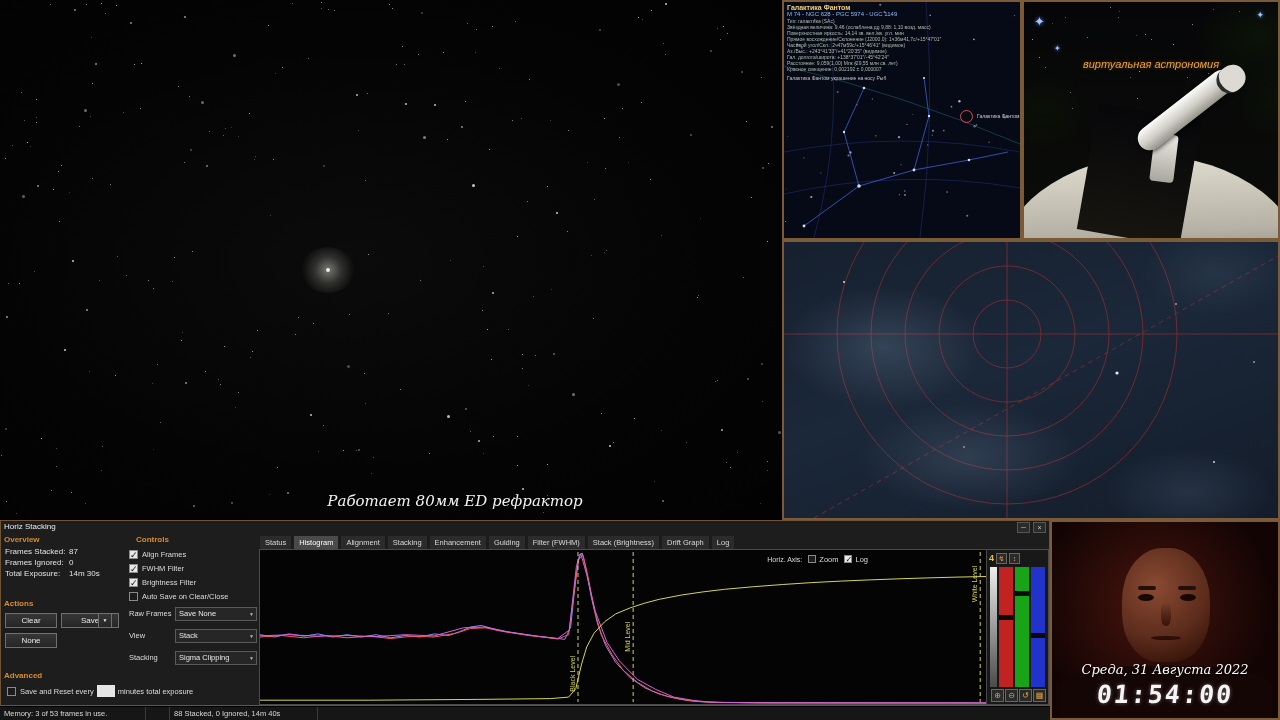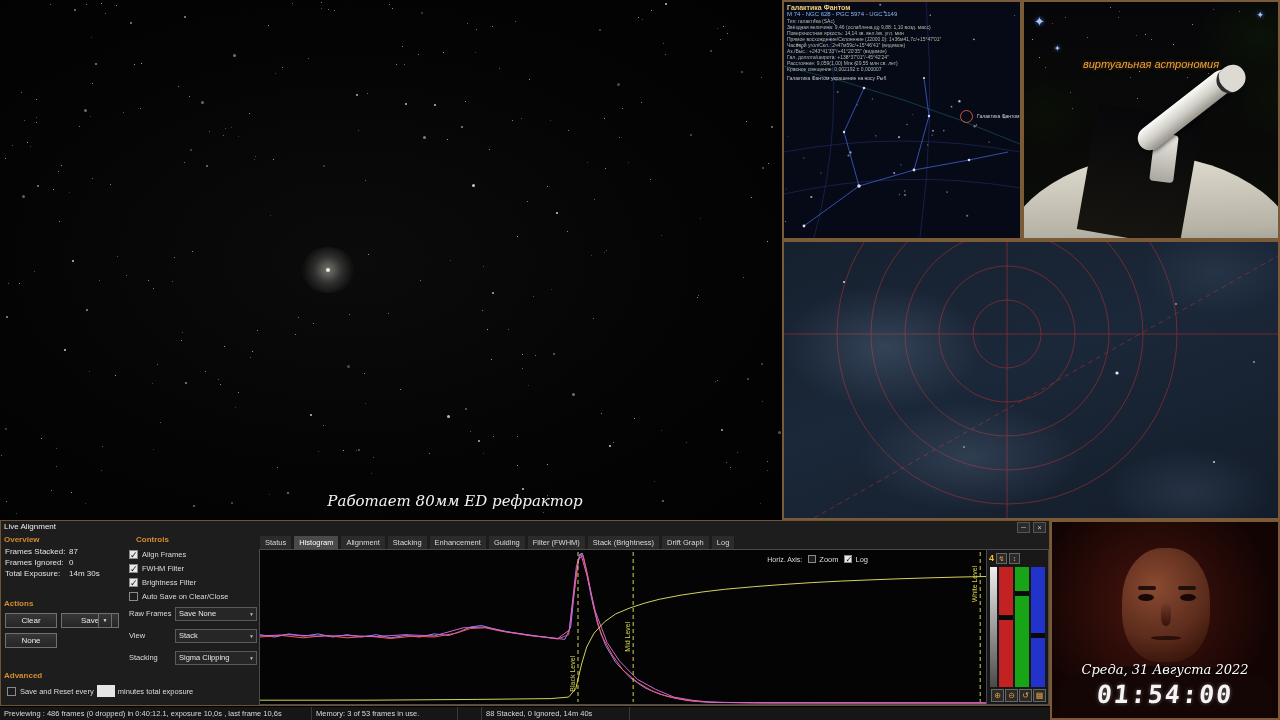--- a/index.html
+++ b/index.html
@@ -570,21 +570,21 @@
           <circle cx="60" cy="40" r="0.9"></circle>
           <circle cx="430" cy="220" r="0.9"></circle>
         <circle cx="392" cy="62" r="0.8"></circle>
           <circle cx="180" cy="205" r="0.8"></circle>
           <circle cx="470" cy="120" r="0.8"></circle>
       </g>
     </svg>
   </div>
 
   <div id="livestack">
-    <div class="ls-title">Live Alignment</div>
+    <div class="ls-title">Horiz Stacking</div>
     <div class="ls-winbtn" id="btn-min">─</div>
     <div class="ls-winbtn" id="btn-close">×</div>
 
     <div class="group-header" style="left:3px;top:14px">Overview</div>
     <div class="ov-row" style="top:26px">
       <span class="lab">Frames Stacked:</span><span>87</span>
     </div>
     <div class="ov-row" style="top:37px">
       <span class="lab">Frames Ignored:</span><span>0</span>
     </div>
@@ -709,21 +709,20 @@
       <div id="strip-btns">
           <div class="corner-btn">⊕</div>
           <div class="corner-btn">⊖</div>
           <div class="corner-btn">↺</div>
           <div class="corner-btn">▦</div>
         </div>
     </div>
   </div>
 
   <div id="statusbar">
-    <div class="sb-seg sb-prev">Previewing : 486 frames (0 dropped) in 0:40:12.1, exposure 10,0s , last frame 10,6s</div>
     <div class="sb-seg sb-mem">Memory: 3 of 53 frames in use.</div>
     <div class="sb-seg sb-spacer"></div>
     <div class="sb-seg sb-stack">88 Stacked, 0 Ignored, 14m 40s</div>
     <div class="sb-seg sb-fill"></div>
   </div>
 
   <div id="webcam">
     <div class="wc-glow"></div>
     <div class="wc-shoulders"></div>
     <div class="wc-head">

